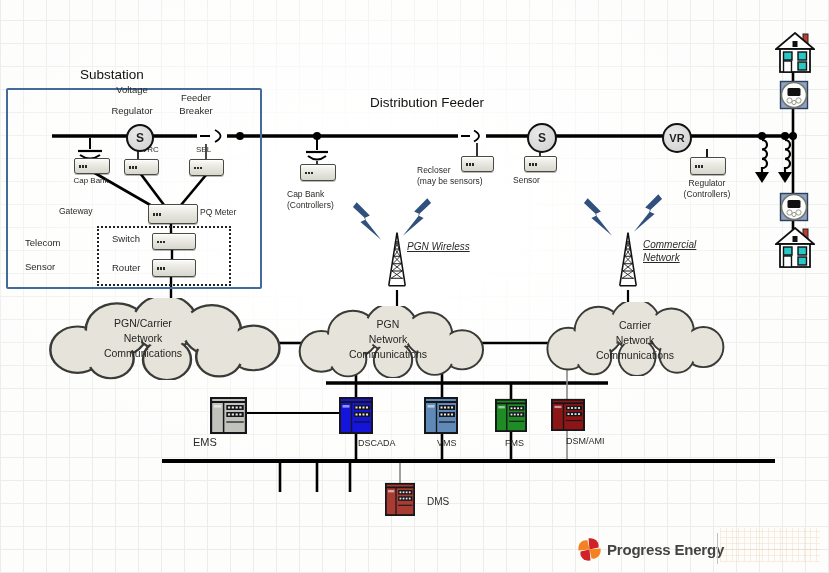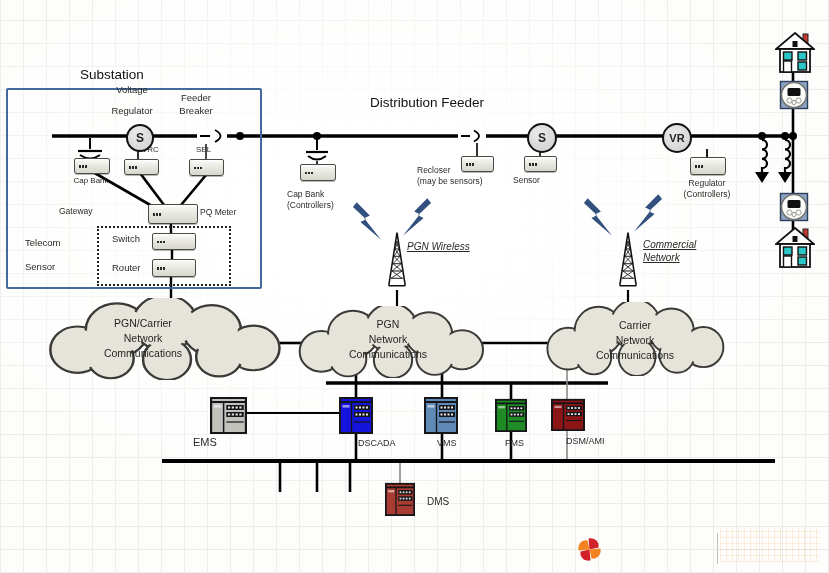--- a/index.html
+++ b/index.html
@@ -329,15 +329,16 @@
 
   <div class="abs" style="left:720px;top:528px;width:100px;height:34px;opacity:.3;background:repeating-linear-gradient(0deg,rgba(243,150,60,.5) 0 1px,transparent 1px 6px),repeating-linear-gradient(90deg,rgba(243,150,60,.5) 0 1px,transparent 1px 6px)"></div>
   <svg class="abs" style="left:577px;top:537px" width="25" height="25">
     <g transform="translate(12.5,12.5)">
       <path d="M0,0 L-1,-11 C5,-12 10,-8 9,-2 Z" fill="#d12229"></path>
       <path d="M0,0 L11,-1 C12,5 8,10 2,9 Z" fill="#f58220"></path>
       <path d="M0,0 L1,11 C-5,12 -10,8 -9,2 Z" fill="#d12229"></path>
       <path d="M0,0 L-11,1 C-12,-5 -8,-10 -2,-9 Z" fill="#f58220"></path>
     </g>
   </svg>
+  <div class="footer-brand" style="left:607px;top:541px">Progress Energy</div>
   <div class="abs" style="left:717px;top:533px;width:1px;height:31px;background:#c2c2bd"></div>
 
 </div>
 
 </body></html>

